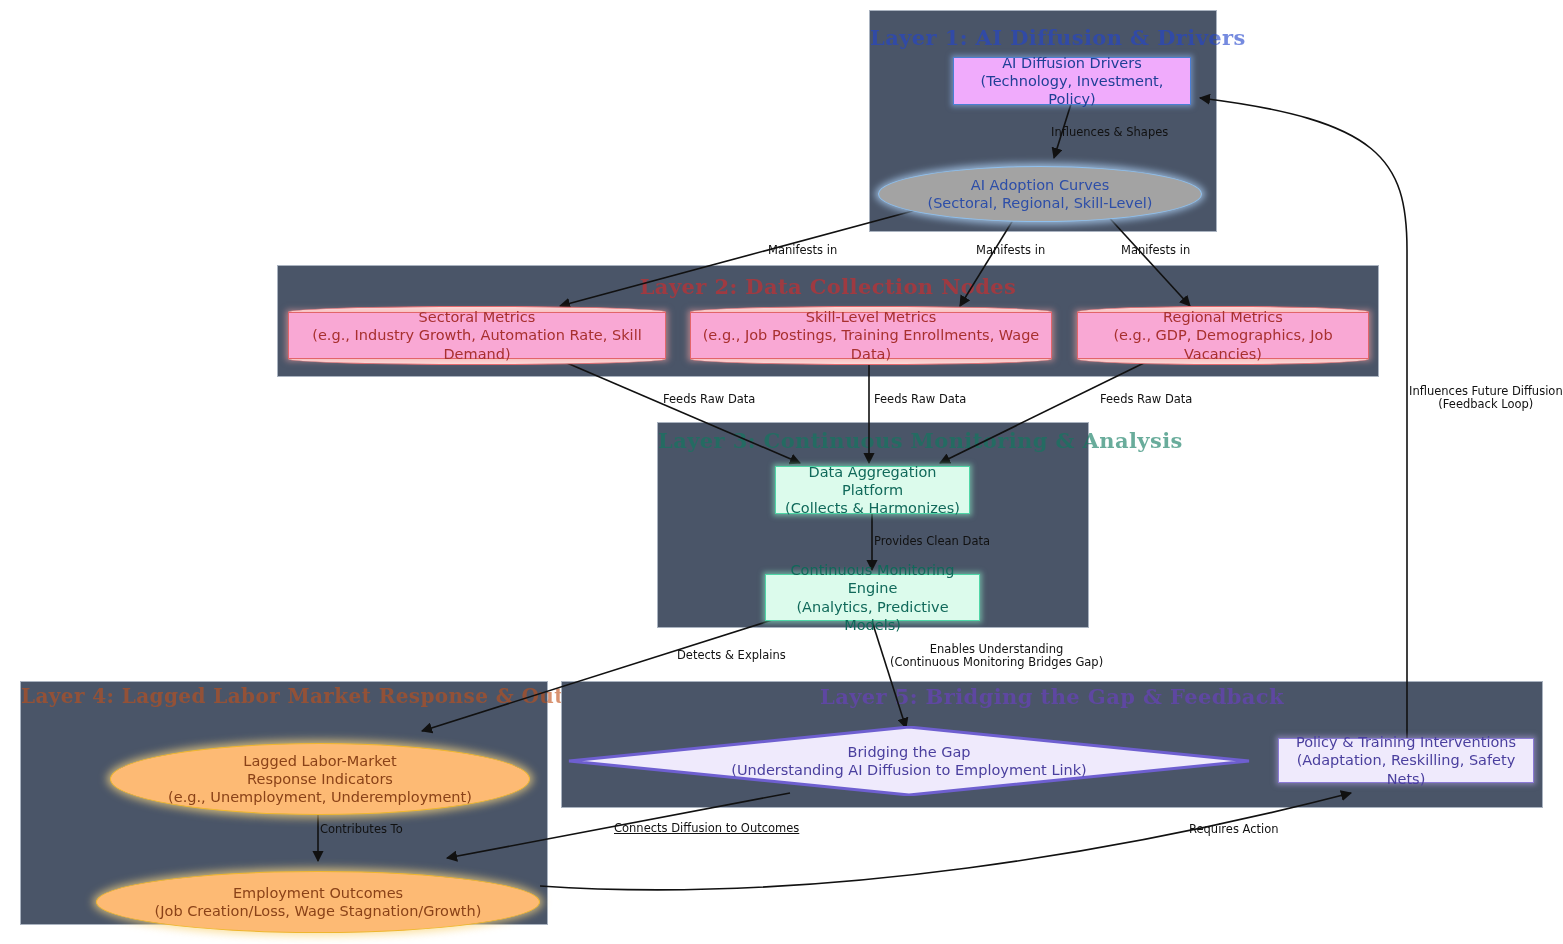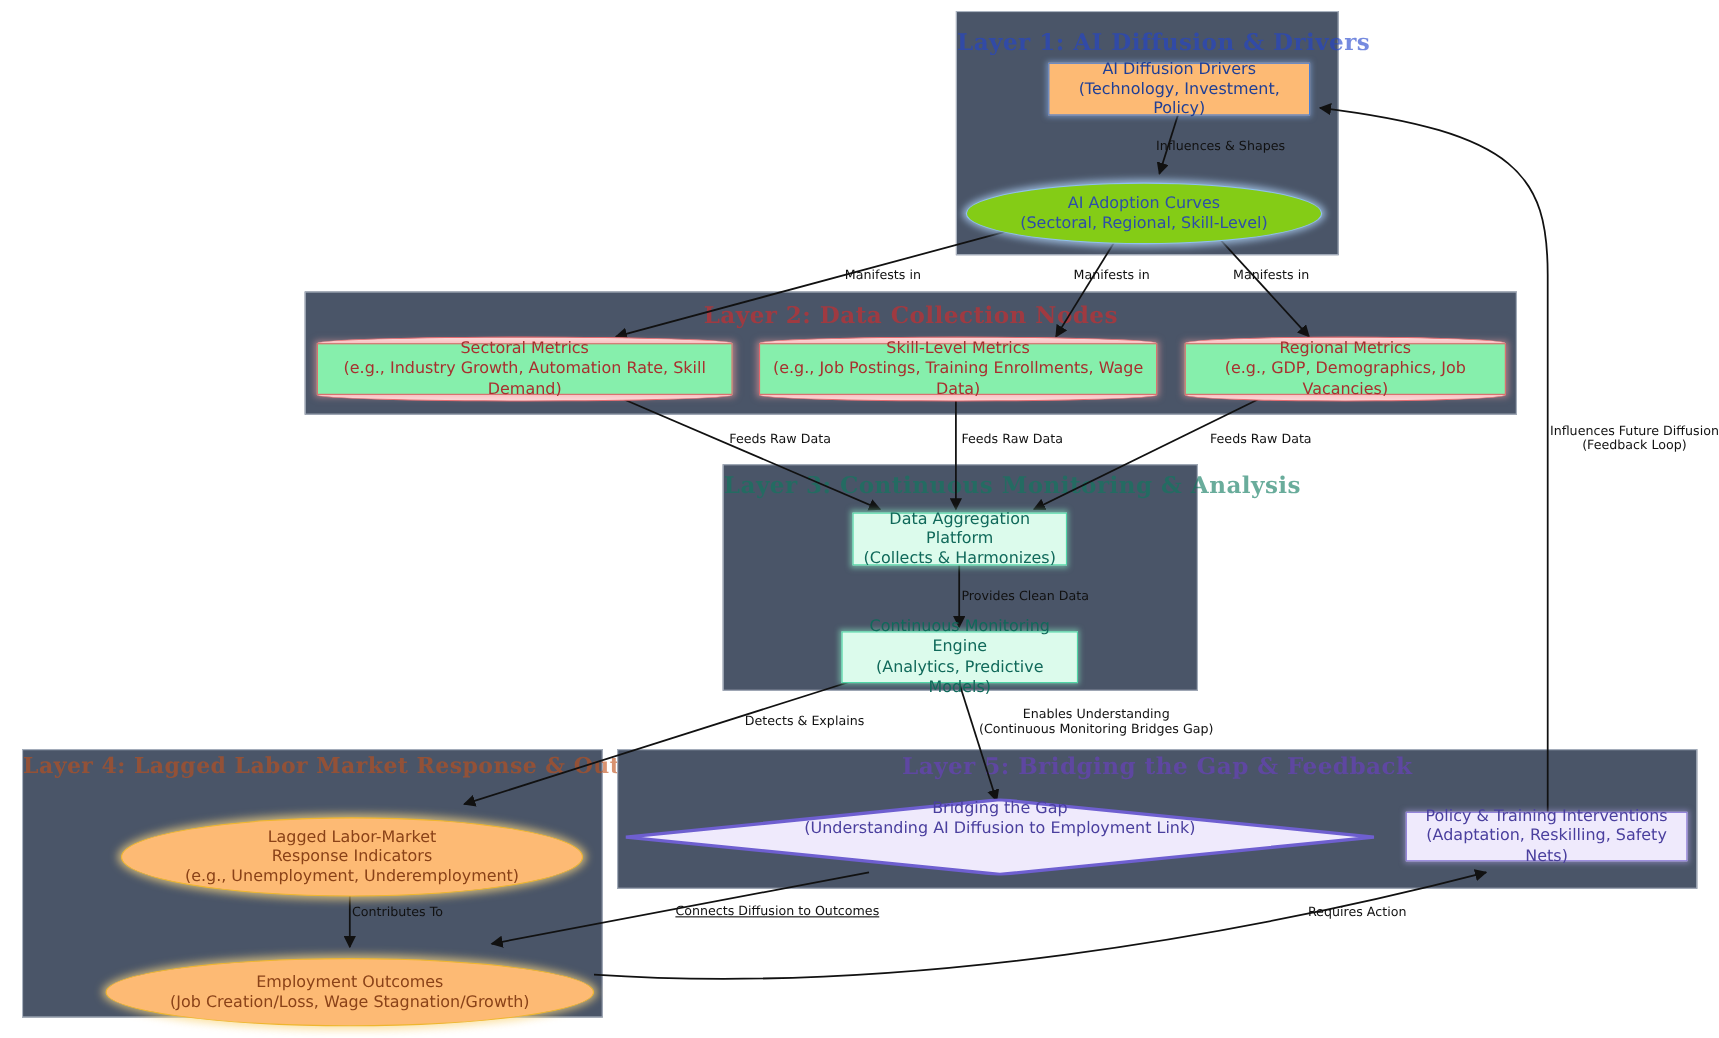--- a/index.html
+++ b/index.html
@@ -68,35 +68,35 @@
     align-items: center;
     justify-content: center;
     text-align: center;
     line-height: 1.25;
     font-size: 14.5px;
   }
   .node .lbl { display: block; padding: 0 6px; }
 
   
   .n-rect-blue {
-    background: #fdba74;
+    background: #f0abfc;
     border: 1.6px solid #4a7fd4;
     color: #1f3f96;
     box-shadow: 0 0 5px 2px rgba(140,180,240,0.55);
   }
   .n-ellipse-blue {
-    background: #84cc16;
+    background: #a3a3a3;
     border: 1.8px solid #8fc0ee;
     border-radius: 50%;
     color: #2d4ea8;
     box-shadow: 0 0 7px 3px rgba(175,210,245,0.75);
   }
   
   .n-cyl {
-    background: #86efac;
+    background: #f9a8d4;
     border: 1.5px solid #e2656a;
     border-radius: 0;
     color: #a8302f;
     box-shadow: 0 0 6px 2px rgba(245,160,160,0.6);
   }
   .cyl-wrap { position: absolute; z-index: 3; }
   .cyl-top {
     position: absolute;
     left: 0; right: 0;
     height: 12px;
@@ -136,21 +136,21 @@
   .diamond-wrap { position: absolute; z-index: 3; }
   .diamond-shape {
     position: absolute;
     left: 0; top: 0;
     width: 100%; height: 100%;
   }
   .diamond-label {
     position: absolute;
     left: 0; top: 0;
     width: 100%; height: 100%;
-    display: flex; justify-content: center;
+    display: flex; align-items: center; justify-content: center;
     text-align: center;
     color: #4a3f9e;
     font-size: 14.5px;
     line-height: 1.25;
     z-index: 2;
   }
   .n-rect-purple {
     background: #efeafc;
     border: 1.5px solid #8a79d6;
     color: #4a3f9e;

